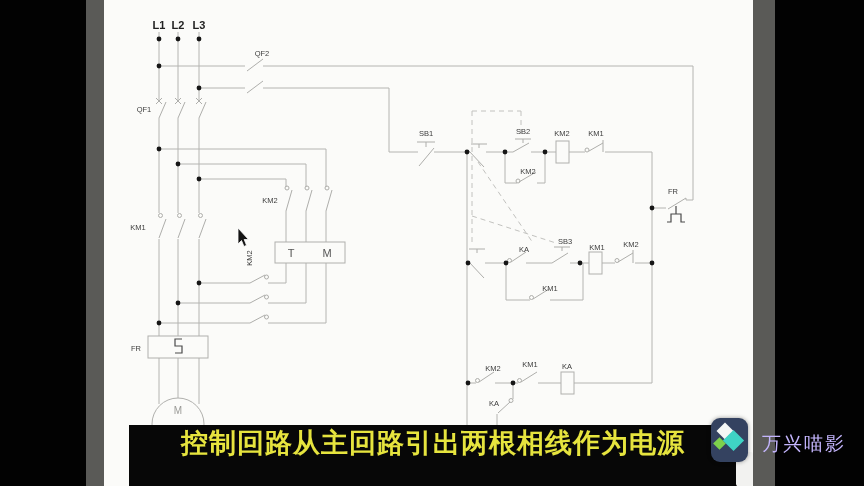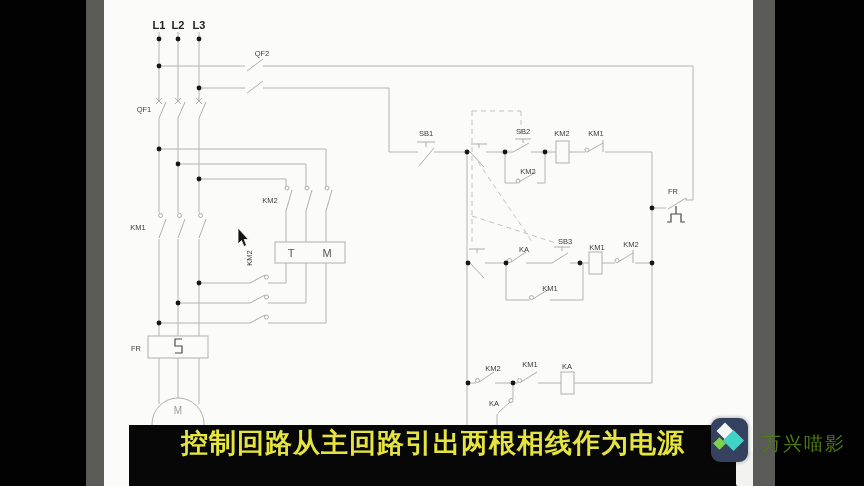--- a/index.html
+++ b/index.html
@@ -24,21 +24,21 @@
   .subtitle-bar{position:absolute;left:129px;top:425px;width:608px;height:65px;background:#070707;
                 display:flex;align-items:flex-start;justify-content:center;}
   .subtitle-text{color:#e6e43e;font-size:27px;font-weight:bold;letter-spacing:1px;white-space:nowrap;}
   .wm-tab{position:absolute;left:736px;top:452px;width:17px;height:34px;background:#f2f2f0;border-radius:2px;}
   .wm-logo{position:absolute;left:711px;top:418px;width:37px;height:44px;background:#344260;
            border-radius:9px;overflow:hidden;box-shadow:0 0 4px rgba(0,0,0,.4);}
   .dmd{position:absolute;transform:rotate(45deg);}
   .dmd.white{left:8px;top:7px;width:12px;height:12px;background:#f4f6f5;}
   .dmd.teal{left:15px;top:15px;width:15px;height:15px;background:#3fd4c5;}
   .dmd.green{left:4px;top:21px;width:9px;height:9px;background:#7dd14c;}
-  .wm-text{position:absolute;left:762px;top:431px;color:#4d7c0f;font-size:19px;font-weight:500;
+  .wm-text{position:absolute;left:762px;top:431px;color:#c4b5fd;font-size:19px;font-weight:500;
            letter-spacing:2px;white-space:nowrap;}
 </style>
 </head>
 <body>
 
 <div class="stage">
   <div class="strip left"></div>
   <div class="strip right"></div>
   <div class="canvas"></div>
 

